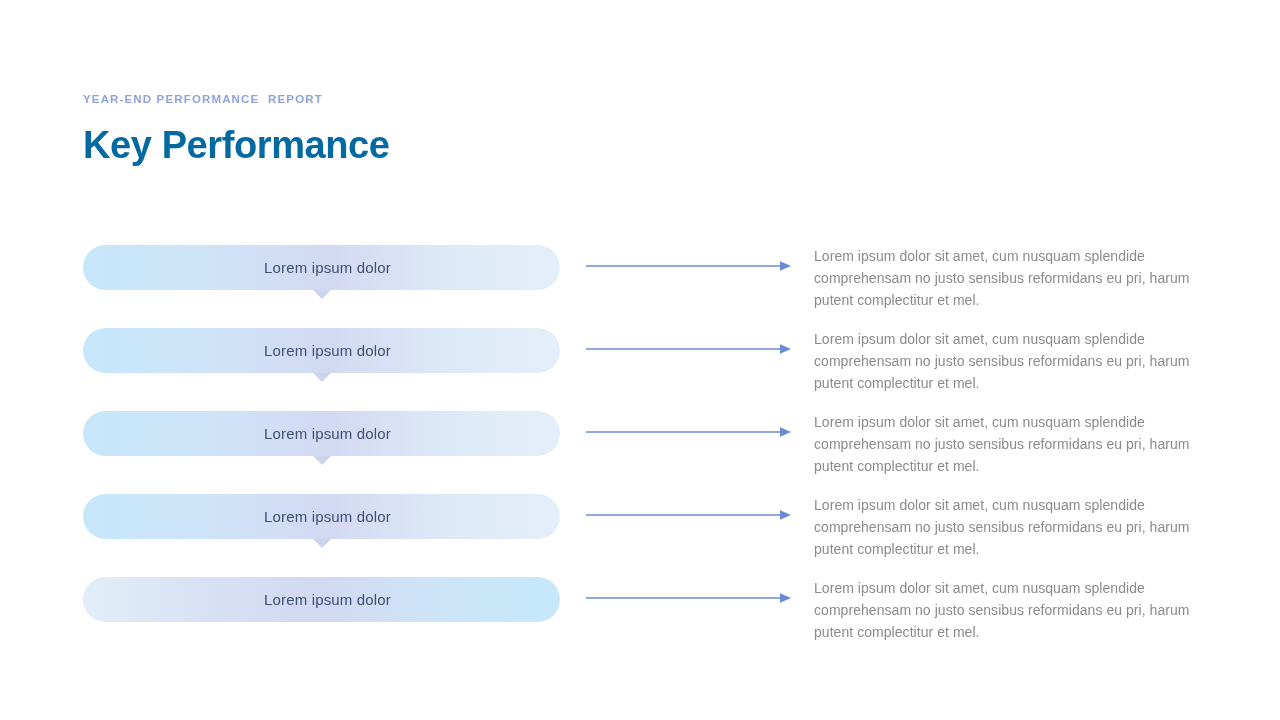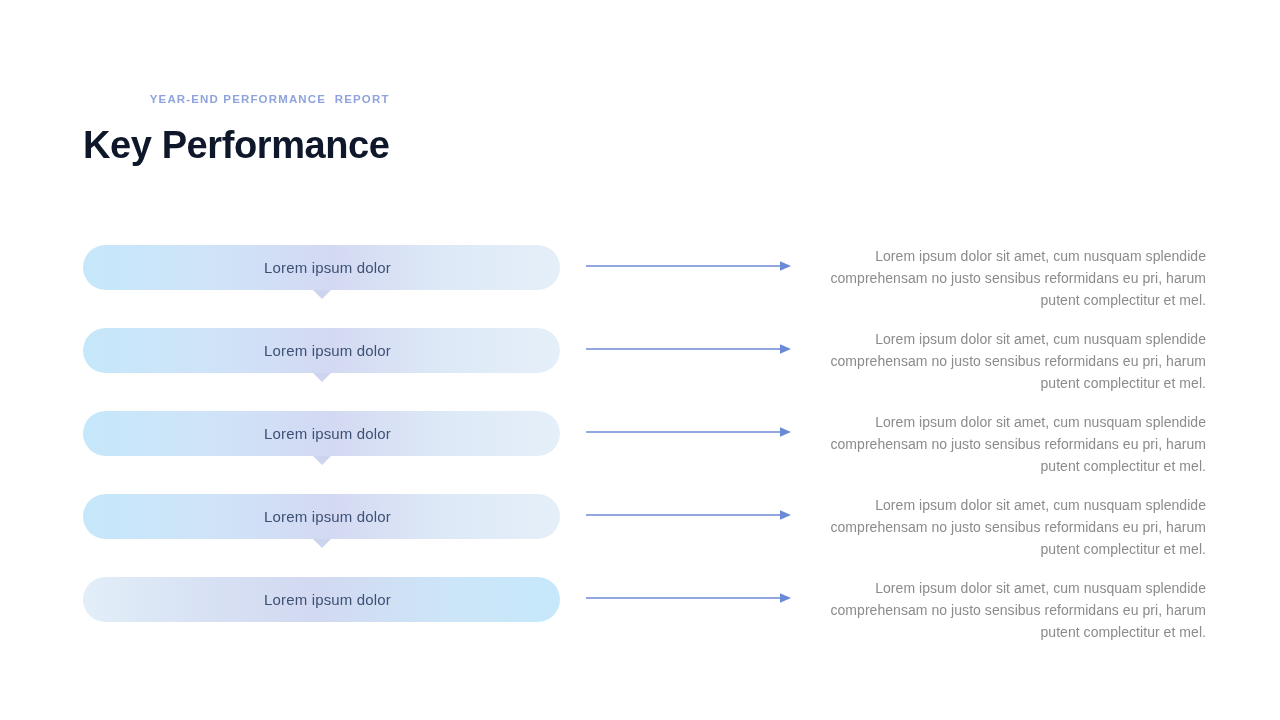--- a/index.html
+++ b/index.html
@@ -12,21 +12,20 @@
     background: #ffffff;
     font-family: "Liberation Sans", sans-serif;
     overflow: hidden;
     position: relative;
   }
 
   .slide {
     position: absolute;
     inset: 0;
     background: #ffffff;
-    text-align: right;
   }
 
   
   .header {
     position: absolute;
     left: 83px;
     top: 92px;
   }
   .eyebrow {
     font-size: 11.5px;
@@ -34,21 +33,21 @@
     letter-spacing: 1.15px;
     color: #8fa3dd;
     text-transform: uppercase;
     white-space: pre;
     line-height: 14px;
   }
   .title {
     margin-top: 17px;
     font-size: 38px;
     font-weight: bold;
-    color: #0f172a;
+    color: #0369a1;
     letter-spacing: -0.4px;
     line-height: 44px;
     white-space: pre;
   }
 
   
   .rows {
     position: absolute;
     left: 0;
     top: 245px;

